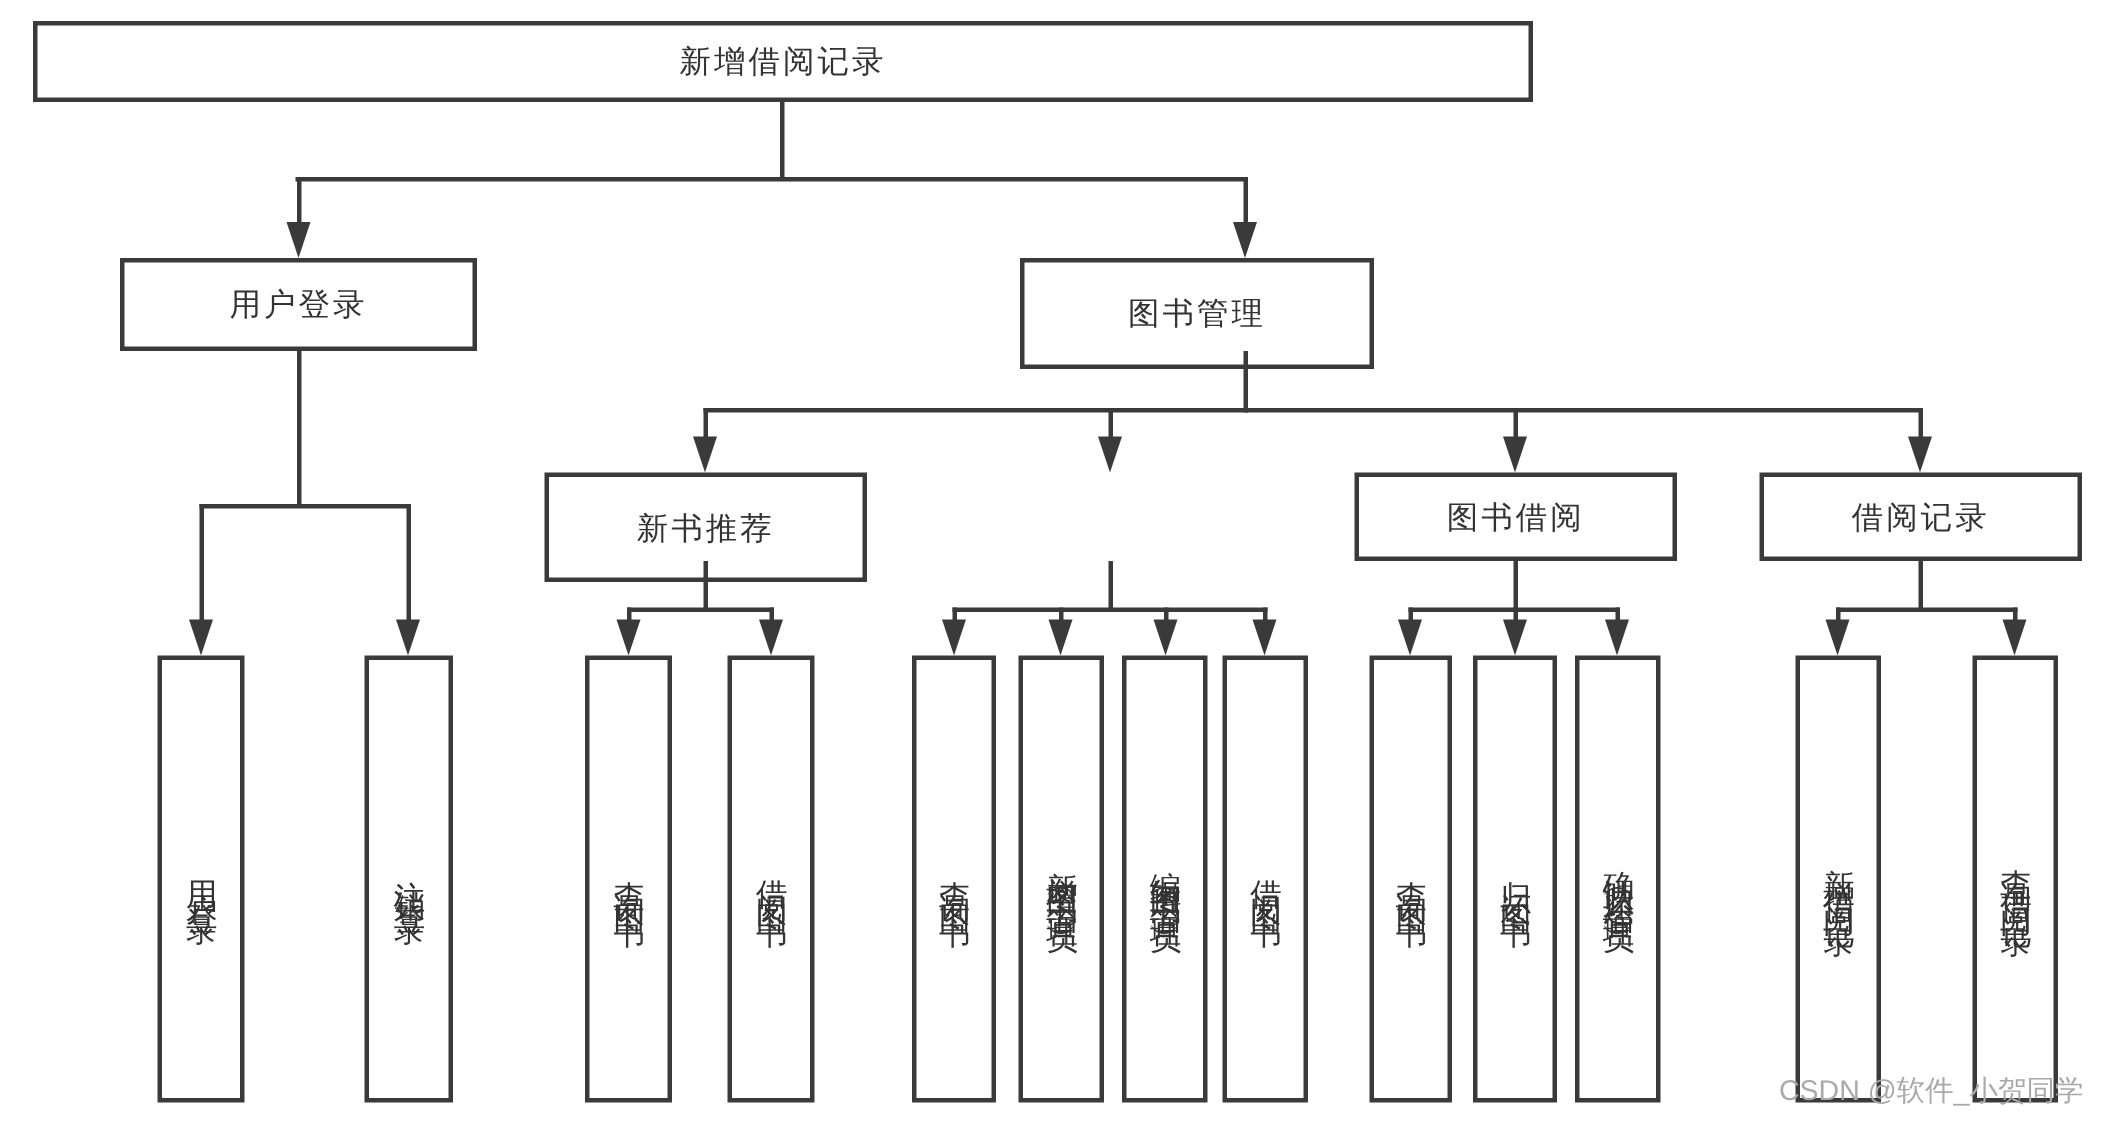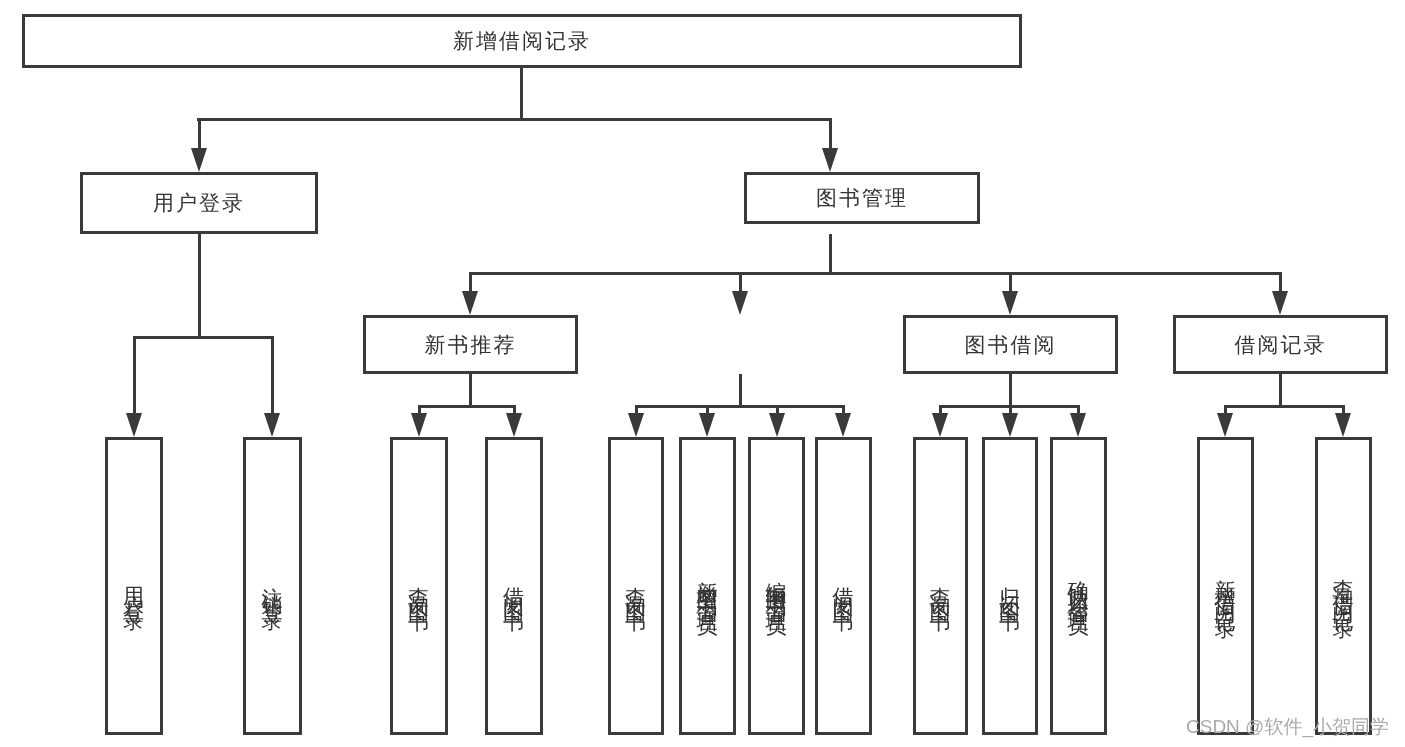--- a/index.html
+++ b/index.html
@@ -71,21 +71,21 @@
   <div class="vline" style="left:520px;top:68px;height:52px"></div>
   <div class="hline" style="left:197px;top:118px;width:635px"></div>
   <div class="vline" style="left:198px;top:118px;height:36px"></div>
   <div class="arr" style="left:191px;top:148px"></div>
   <div class="vline" style="left:829px;top:118px;height:36px"></div>
   <div class="arr" style="left:822px;top:148px"></div>
 
   <div class="box" style="left:80px;top:172px;width:238px;height:62px">
     <span class="hlabel">用户登录</span>
   </div>
-  <div class="box" style="left:744px;top:172px;width:236px;height:52px">
+  <div class="box" style="left:680px;top:172px;width:236px;height:74px">
     <span class="hlabel">图书管理</span>
   </div>
 
   <div class="vline" style="left:198px;top:234px;height:104px"></div>
   <div class="hline" style="left:133px;top:336px;width:141px"></div>
   <div class="vline" style="left:133px;top:336px;height:80px"></div>
   <div class="arr" style="left:126px;top:413px"></div>
   <div class="vline" style="left:271px;top:336px;height:80px"></div>
   <div class="arr" style="left:264px;top:413px"></div>
 
@@ -93,21 +93,21 @@
   <div class="hline" style="left:469px;top:272px;width:813px"></div>
   <div class="vline" style="left:469px;top:272px;height:22px"></div>
   <div class="arr" style="left:462px;top:291px"></div>
   <div class="vline" style="left:739px;top:272px;height:22px"></div>
   <div class="arr" style="left:732px;top:291px"></div>
   <div class="vline" style="left:1009px;top:272px;height:22px"></div>
   <div class="arr" style="left:1002px;top:291px"></div>
   <div class="vline" style="left:1279px;top:272px;height:22px"></div>
   <div class="arr" style="left:1272px;top:291px"></div>
 
-  <div class="box" style="left:363px;top:315px;width:215px;height:59px">
+  <div class="box" style="left:363px;top:315px;width:215px;height:73px">
     <span class="hlabel">新书推荐</span>
   </div>
   <div class="box" style="left:903px;top:315px;width:215px;height:59px">
     <span class="hlabel">图书借阅</span>
   </div>
   <div class="box" style="left:1173px;top:315px;width:215px;height:59px">
     <span class="hlabel">借阅记录</span>
   </div>
 
   <div class="vline" style="left:469px;top:374px;height:33px"></div>

